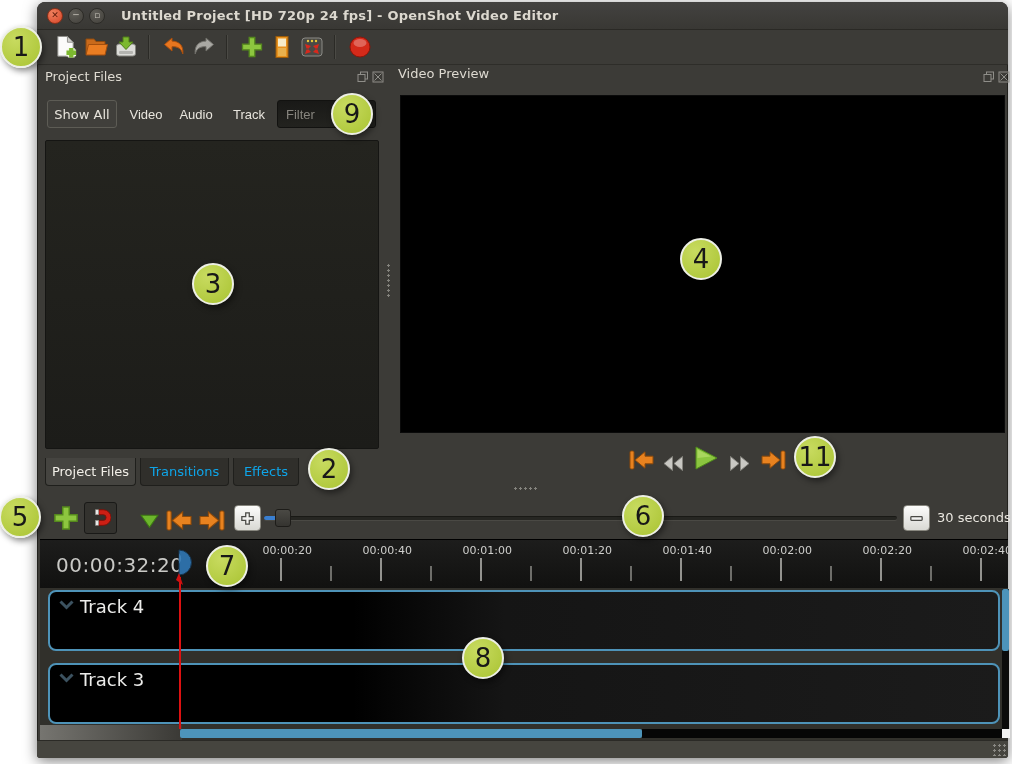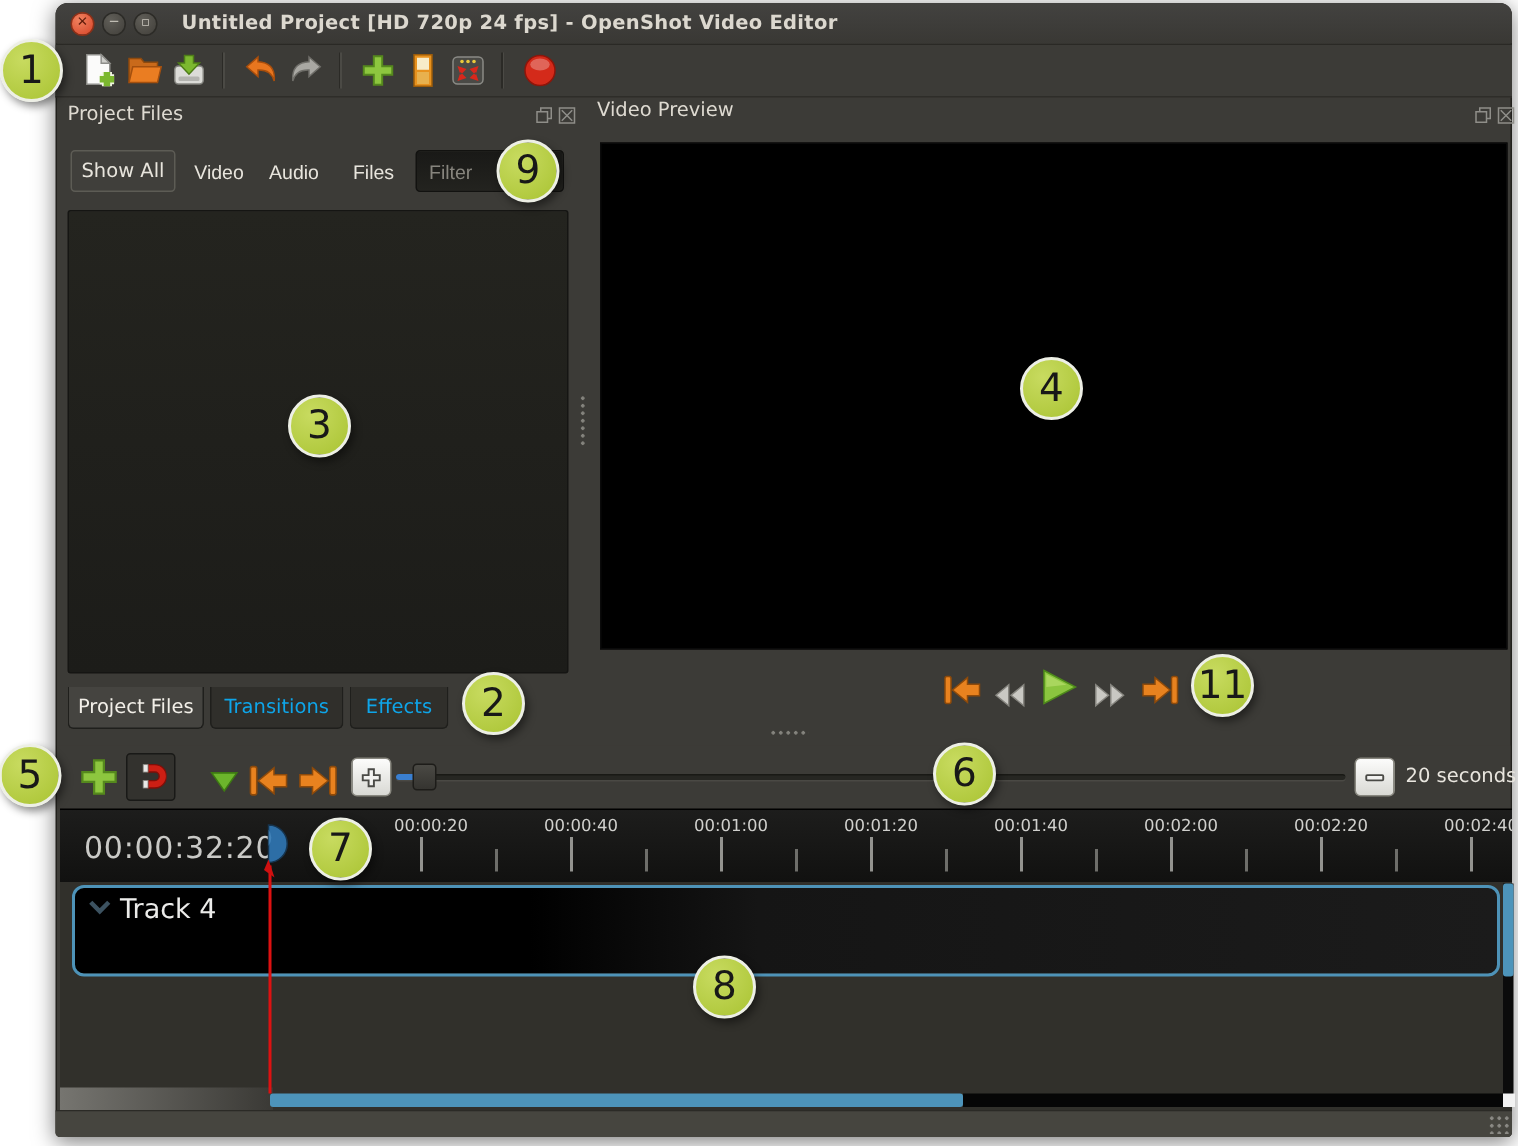--- a/index.html
+++ b/index.html
@@ -204,21 +204,21 @@
       </svg>
     <svg class="pan-ic" viewBox="0 0 12 12">
         <rect x="1" y="1" width="10" height="10" fill="none" stroke="#8f8e89"></rect>
         <path d="M2.5 2.5l7 7M9.5 2.5l-7 7" stroke="#8f8e89"></path>
       </svg>
   </div>
 
   <div class="abs chipbtn" style="left:47px;top:100px;width:70px;">Show All</div>
   <button class="abs flatbtn" style="left:126px;top:100px;width:40px;height:28px;">Video</button>
   <button class="abs flatbtn" style="left:174px;top:100px;width:44px;height:28px;">Audio</button>
-  <button class="abs flatbtn" style="left:227px;top:100px;width:44px;height:28px;">Files</button>
+  <button class="abs flatbtn" style="left:227px;top:100px;width:44px;height:28px;">Track</button>
   <input class="abs filter-input" style="left: 277px; top: 100px; width: 99px; height: 28px;" placeholder="Filter">
 
   <div class="abs files-list" style="left:45px;top:140px;width:334px;height:309px;"></div>
 
   <div class="abs tab active" style="left:45px;top:458px;width:91px;">Project Files</div>
   <div class="abs tab" style="left:140px;top:458px;width:89px;">Transitions</div>
   <div class="abs tab" style="left:233px;top:458px;width:66px;">Effects</div>
 
   <div class="abs splitter-dots-v" style="left:386px;top:263px;"></div>
 
@@ -302,21 +302,21 @@
     </svg>
   </div>
   <div class="abs slider-groove" style="left:264px;top:516px;width:633px;"></div>
   <div class="abs slider-fill" style="left:264px;top:516px;width:14px;"></div>
   <div class="abs slider-handle" style="left:275px;top:509px;"></div>
   <div class="abs whitebtn" style="left:903px;top:505px;">
     <svg width="17" height="17" viewBox="0 0 24 24">
       <rect x="4" y="9.5" width="16" height="5" rx="1" fill="#f2f2f0" stroke="#4a4a46" stroke-width="1.8"></rect>
     </svg>
   </div>
-  <div class="abs zoom-label" style="left:937px;top:510px;">20 seconds</div>
+  <div class="abs zoom-label" style="left:937px;top:510px;">30 seconds</div>
 
   <div class="abs ruler">
     <div class="cur-time">00:00:32:20</div>
   <div class="ruler-label" style="left: 208px;">00:00:20</div>
       <div class="tick-major" style="left: 240px;"></div>
       <div class="tick-minor" style="left: 190px;"></div>
       <div class="ruler-label" style="left: 308px;">00:00:40</div>
       <div class="tick-major" style="left: 340px;"></div>
       <div class="tick-minor" style="left: 290px;"></div>
       <div class="ruler-label" style="left: 408px;">00:01:00</div>
@@ -345,20 +345,26 @@
   </svg>
   <div class="abs playhead-line"></div>
 
   <div class="abs tracks-area">
     <div class="track" style="top:2px;">
       <svg class="chev" width="15" height="10" viewBox="0 0 15 10">
           <path d="M1.5 1.5l6 6 6-6" stroke="#3c5260" stroke-width="3" fill="none"></path>
         </svg>
       <span class="track-label">Track 4</span>
     </div>
+    <div class="track" style="top:75px;">
+      <svg class="chev" width="15" height="10" viewBox="0 0 15 10">
+          <path d="M1.5 1.5l6 6 6-6" stroke="#3c5260" stroke-width="3" fill="none"></path>
+        </svg>
+      <span class="track-label">Track 3</span>
+    </div>
   </div>
 
   <div class="abs vscroll">
     <div class="vthumb"></div>
   </div>
   <div class="abs hs-left"></div>
   <div class="abs hs-thumb"></div>
   <div class="abs hs-track"></div>
   <div class="abs hs-end"></div>
 

